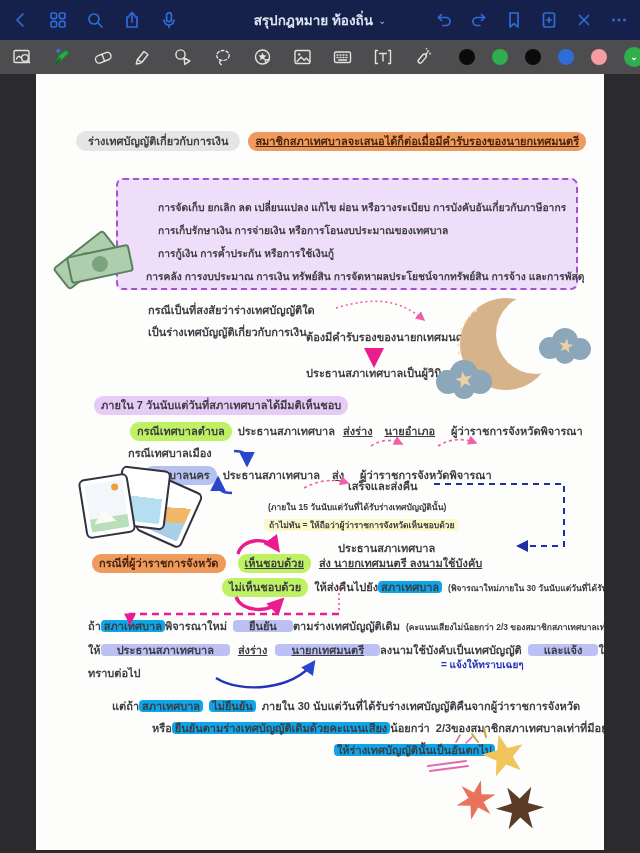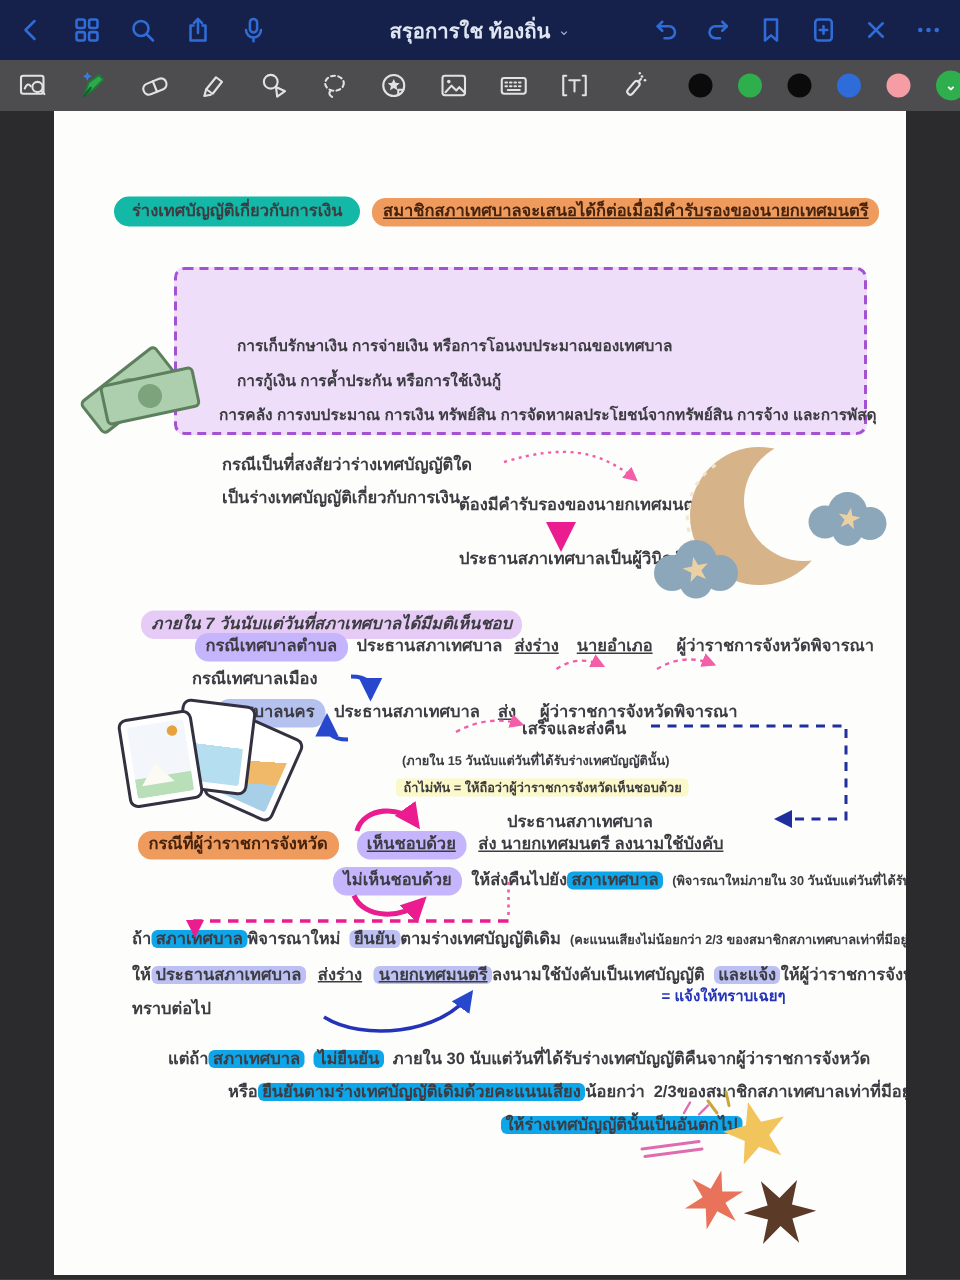--- a/index.html
+++ b/index.html
@@ -28,27 +28,27 @@
   .dot{width:16px;height:16px;border-radius:50%;cursor:pointer;flex:0 0 auto;}
   .dot-edge{width:20px;height:20px;border-radius:50%;margin-right:-12px;display:flex;align-items:center;
     justify-content:center;color:#fff;font-size:9px;font-weight:700;}
 
   
   .canvas{position:absolute;left:0;top:74px;width:640px;height:779px;background:#2b2b2d;}
   .page{position:absolute;left:36px;top:0;width:568px;height:776px;background:#fdfdfc;overflow:hidden;}
   .ln{position:absolute;white-space:nowrap;font-size:11px;font-weight:600;color:#3c3c42;line-height:1.5;}
   .sm{font-size:8.5px;font-weight:600;}
   .pill{padding:1px 7px;border-radius:9px;display:inline-block;}
-  .hl-peach{background:#14b8a6;border-radius:14px;padding:4px 12px;}
+  .hl-peach{background:#e5e5e5;border-radius:14px;padding:4px 12px;}
   .hl-orange{background:#ef9b5e;color:#47230c;}
-  .hl-pink{background:#c4b5fd;}
+  .hl-pink{background:#bef264;}
   .hl-lav{background:#b5c2ef;}
   .hl-purple{background:#e6cbf6;}
   .hl-green{background:#0ea5e9;border-radius:4px;padding:0 3px;}
-  .hl-peri{background:#bcc0f2;border-radius:4px;padding:0 3px;}
+  .hl-peri{background:#bcc0f2;border-radius:4px;padding:0 16px;}
   .hl-yellow{background:#fbf8c9;padding:1px 5px;border-radius:3px;}
   .ink-blue{color:#2433b8;}
   .gap6{margin-left:6px;} .gap8{margin-left:8px;text-decoration:underline;} .gap12{margin-left:12px;text-decoration:underline;} .gap16{margin-left:16px;}
 
   
   .defbox{position:absolute;left:80px;top:104px;width:462px;height:112px;background:#efdef9;
     border:2px dashed #a452d2;border-radius:7px;}
   .defhdr{position:absolute;left:2px;top:-4px;background:#dcaaf2;border-radius:9px;padding:1px 9px;
     font-size:10.5px;font-weight:700;color:#33253d;white-space:nowrap;}
   .defln{position:absolute;white-space:nowrap;font-size:10.3px;font-weight:600;color:#3c3c42;}
@@ -115,21 +115,21 @@
         </div>
       <div class="nico">
           <svg width="20" height="20">
             <rect x="7.6" y="2.6" width="4.8" height="9" rx="2.4"></rect>
             <path d="M5 10 a5 5 0 0 0 10 0"></path>
             <path d="M10 15 V17.5"></path>
           </svg>
         </div>
     </div>
     <div class="nav-title">
-      <span>สรุอการใช ท้องถิ่น</span>
+      <span>สรุปกฎหมาย ท้องถิ่น</span>
       <span class="chev">⌄</span>
     </div>
     <div class="nav-right">
       <div class="nico">
           <svg width="20" height="20">
             <path d="M7.5 4.5 L4.5 7.5 L7.5 10.5"></path>
             <path d="M4.5 7.5 H12 a4 4 0 0 1 0 8 H9"></path>
           </svg>
         </div>
       <div class="nico">
@@ -258,20 +258,21 @@
   </div>
 
   <div class="canvas">
     <div class="page">
 
       <div class="ln" style="left:40px;top:58px;">
         <span class="hl-peach">ร่างเทศบัญญัติเกี่ยวกับการเงิน</span><span class="pill hl-orange gap8">สมาชิกสภาเทศบาลจะเสนอได้ก็ต่อเมื่อมีคำรับรองของนายกเทศมนตรี</span>
       </div>
 
       <div class="defbox">
+        <div class="defln" style="left:40px;top:19px;">การจัดเก็บ ยกเลิก ลด เปลี่ยนแปลง แก้ไข ผ่อน หรือวางระเบียบ การบังคับอันเกี่ยวกับภาษีอากร</div>
         <div class="defln" style="left:40px;top:65px;">การกู้เงิน การค้ำประกัน หรือการใช้เงินกู้</div>
         <div class="defln" style="left:40px;top:42px;">การเก็บรักษาเงิน การจ่ายเงิน หรือการโอนงบประมาณของเทศบาล</div>
         <div class="defln" style="left:28px;top:88px;">การคลัง การงบประมาณ การเงิน ทรัพย์สิน การจัดหาผลประโยชน์จากทรัพย์สิน การจ้าง และการพัสดุ</div>
       </div>
 
       <div class="money">
         <div class="bill bill1"></div>
         <div class="bill bill2"></div>
       </div>
 
@@ -295,21 +296,21 @@
           <g>
             <circle cx="128" cy="52" r="11" fill="#8ca6ba"></circle>
               <circle cx="143" cy="45" r="13" fill="#8ca6ba"></circle>
             <circle cx="158" cy="53" r="11" fill="#8ca6ba"></circle>
               <circle cx="143" cy="58" r="10" fill="#8ca6ba"></circle>
             <polygon transform="translate(144,50) rotate(10) scale(0.85)" fill="#ead0a2" points="0,-9 2.1,-2.9 8.6,-2.8 3.4,1.1 5.3,7.3 0,3.6 -5.3,7.3 -3.4,1.1 -8.6,-2.8 -2.1,-2.9"></polygon>
           </g>
         </svg>
       </div>
 
-      <div class="ln" style="left:58px;top:333px;font-style:italic;">
+      <div class="ln" style="left:58px;top:322px;">
         <span class="pill hl-purple">ภายใน 7 วันนับแต่วันที่สภาเทศบาลได้มีมติเห็นชอบ</span>
       </div>
       <div class="ln" style="left:94px;top:348px;">
         <span class="pill hl-pink">กรณีเทศบาลตำบล</span><span class="gap6">ประธานสภาเทศบาล</span><span class="gap8">ส่งร่าง</span><span class="gap12">นายอำเภอ</span><span class="gap16">ผู้ว่าราชการจังหวัดพิจารณา</span>
       </div>
       <div class="ln" style="left:92px;top:371px;">กรณีเทศบาลเมือง</div>
       <div class="ln" style="left:108px;top:392px;">
         <span class="pill hl-lav">เทศบาลนคร</span><span class="gap6">ประธานสภาเทศบาล</span><span class="gap12">ส่ง</span><span class="gap16">ผู้ว่าราชการจังหวัดพิจารณา</span>
       </div>
 

